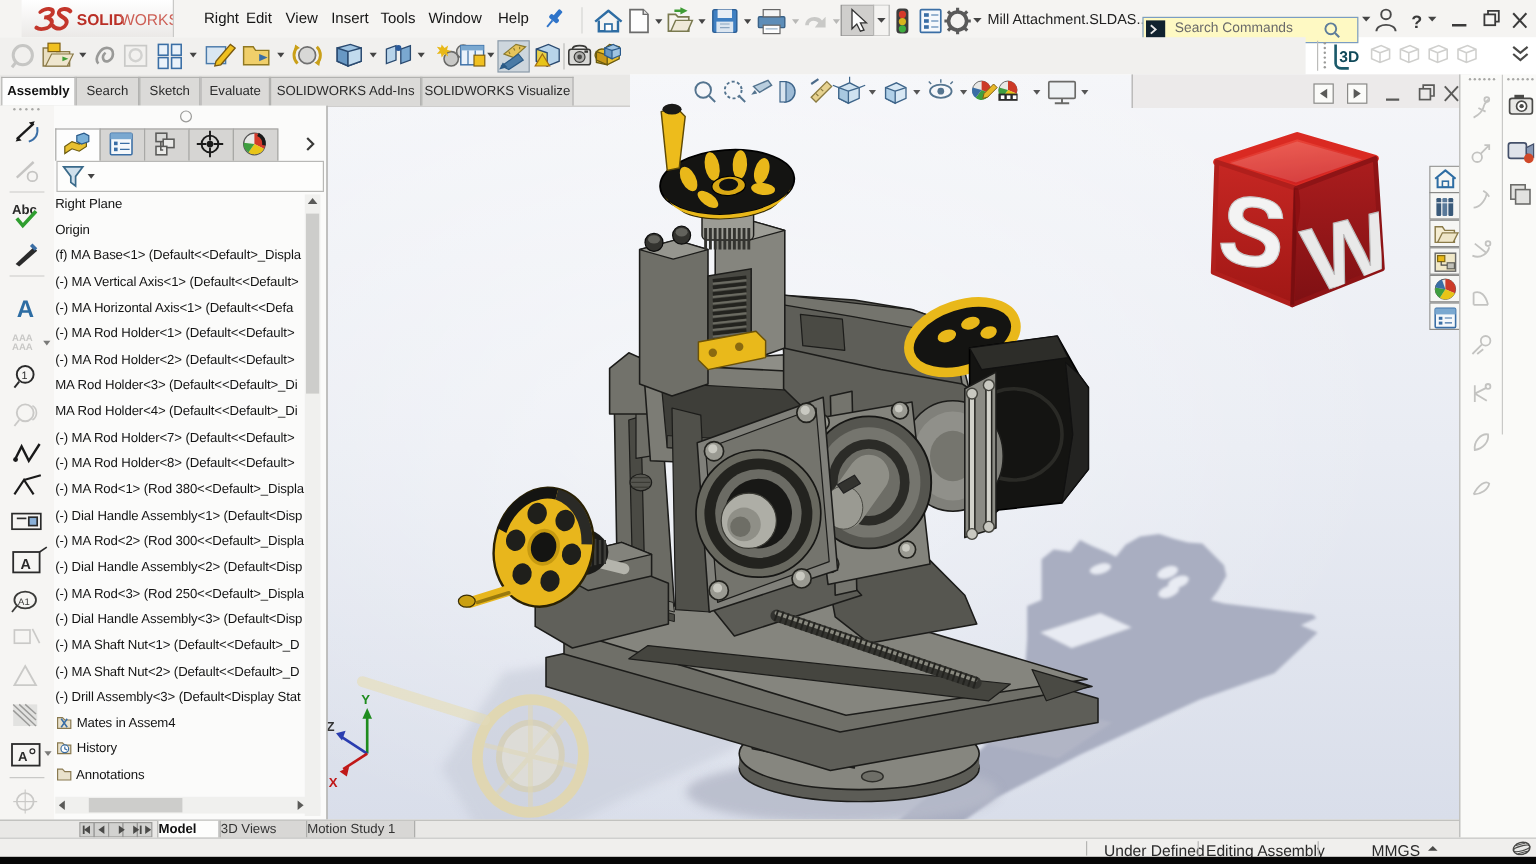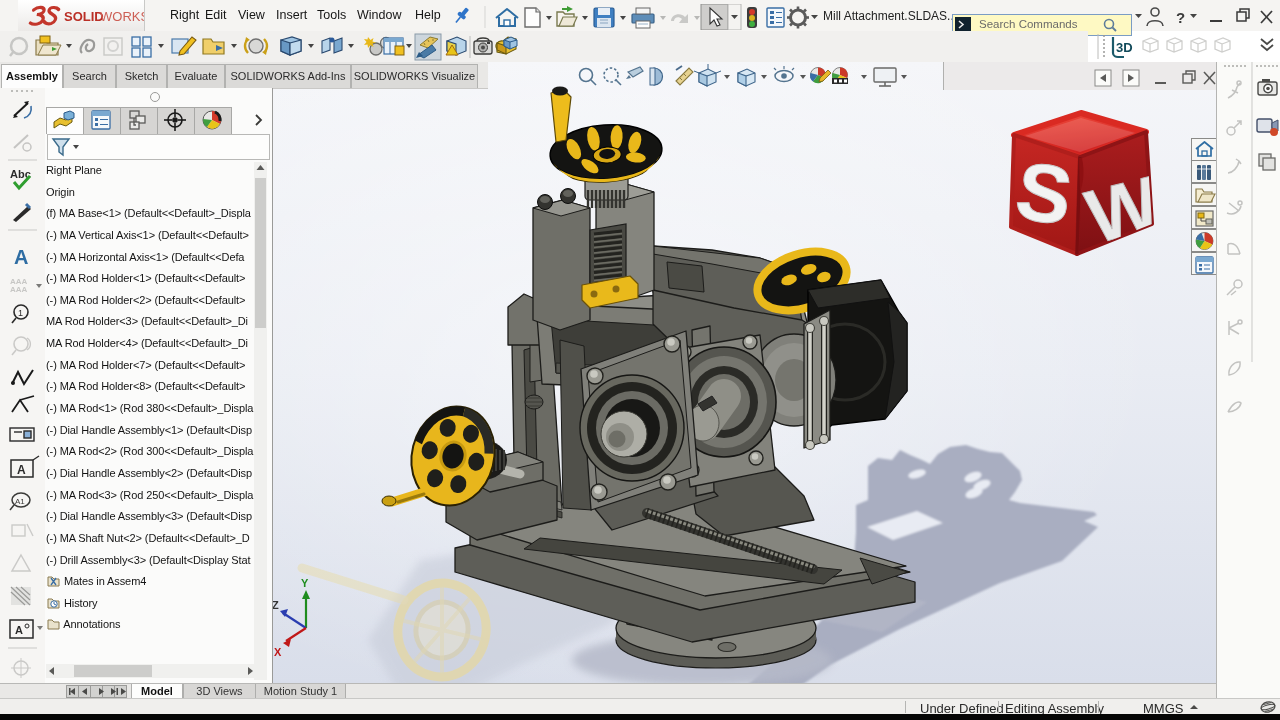--- a/index.html
+++ b/index.html
@@ -6,35 +6,35 @@
  font-family:"Liberation Sans",sans-serif;color:#1a1a1a}
 .abs{position:absolute}
 .txt{white-space:nowrap}
 
 #titlebar{left:0;top:0;width:1280px;height:31px;background:#f5f4f2}
 #logobox{left:18px;top:0;width:126px;height:31px;background:linear-gradient(#ffffff,#ebe9e7);border-right:1px solid #c9c9c7}
 .menu{top:8px;font-size:12.5px;color:#151515}
 
 #toolbar2{left:0;top:31px;width:1088px;height:31px;background:#f1f0ee}
 
-#tabrow{left:0;top:62px;width:488px;height:26px;background:#e9e8e6}
+#tabrow{left:0;top:62px;width:525px;height:26px;background:#e9e8e6}
 .tab{top:2px;height:23px;border:1px solid #b2b2b0;border-bottom:none;background:#dbdad8;font-size:11px;color:#2a2a2a;text-align:center;line-height:23px;white-space:nowrap;overflow:hidden}
 .tab.active{background:#fdfdfd;font-weight:bold;color:#111}
 #ctrlband{left:943px;top:62px;width:282px;height:28px;background:#eceaea;border-left:1px solid #b0b0ae}
 
 #leftstrip{left:0;top:88px;width:45px;height:595px;background:#f6f5f3}
 
 #tree{left:45px;top:88px;width:227px;height:595px;background:#fbfbfa;border-right:1px solid #9a9a98}
 .treetab{top:19px;width:36px;height:26px;border:1px solid #a8a8a6;background:#d6d5d3}
 .trow{font-size:11px;letter-spacing:-0.1px;color:#141414;white-space:nowrap;overflow:hidden;height:21.65px;line-height:21.65px}
 
 #taskpane{left:1216px;top:62px;width:64px;height:636px;background:#fafaf8;border-left:1px solid #b4b4b2;z-index:5}
 
 #botband{left:0;top:683px;width:1280px;height:15px;background:#e9e8e6;border-top:1px solid #b8b8b6}
-.btab{top:0px;height:14px;font-size:11px;text-align:center;line-height:14px;border:1px solid #aeaeac;border-top:none;background:#d8d7d5;color:#333}
+.btab{top:0px;height:14px;font-size:11px;text-align:left;line-height:14px;border:1px solid #aeaeac;border-top:none;background:#d8d7d5;color:#333}
 
 #statusbar{left:0;top:698px;width:1280px;height:16px;z-index:6;background:#f0efed;border-top:1px solid #c8c8c6;font-size:13px;color:#2a2a2a}
 #blackstrip{left:0;top:714px;width:1280px;height:6px;background:#060606;z-index:7}
 .sep{width:1px;background:#b5b5b3;top:700px;height:12px}
 </style></head>
 <body>
 <div id="app">
   <svg id="vpsvg" class="abs" style="left:272px;top:62px" width="944" height="621" viewBox="0 0 944 621">
     <defs>
       <linearGradient id="bg" x1="0" y1="0" x2="0" y2="1">
@@ -890,20 +890,21 @@
       <div class="trow">MA Rod Holder&lt;3&gt; (Default&lt;&lt;Default&gt;_Di</div>
       <div class="trow">MA Rod Holder&lt;4&gt; (Default&lt;&lt;Default&gt;_Di</div>
       <div class="trow">(-) MA Rod Holder&lt;7&gt; (Default&lt;&lt;Default&gt;</div>
       <div class="trow">(-) MA Rod Holder&lt;8&gt; (Default&lt;&lt;Default&gt;</div>
       <div class="trow">(-) MA Rod&lt;1&gt; (Rod 380&lt;&lt;Default&gt;_Displa</div>
       <div class="trow">(-) Dial Handle Assembly&lt;1&gt; (Default&lt;Disp</div>
       <div class="trow">(-) MA Rod&lt;2&gt; (Rod 300&lt;&lt;Default&gt;_Displa</div>
       <div class="trow">(-) Dial Handle Assembly&lt;2&gt; (Default&lt;Disp</div>
       <div class="trow">(-) MA Rod&lt;3&gt; (Rod 250&lt;&lt;Default&gt;_Displa</div>
       <div class="trow">(-) Dial Handle Assembly&lt;3&gt; (Default&lt;Disp</div>
+      <div class="trow">(-) MA Shaft Nut&lt;1&gt; (Default&lt;&lt;Default&gt;_D</div>
       <div class="trow">(-) MA Shaft Nut&lt;2&gt; (Default&lt;&lt;Default&gt;_D</div>
       <div class="trow">(-) Drill Assembly&lt;3&gt; (Default&lt;Display Stat</div>
       <div class="trow"><svg width="15" height="14" style="vertical-align:-3px">
             <path d="M2 3 L2 12 L13 12 L13 5 L8 5 L6 3 Z" fill="#e9e2cc" stroke="#8a7a50"></path>
             <path d="M5 4 l5 7 M10 4 l-5 7" stroke="#3a6ea5" stroke-width="1.3"></path>
           </svg> Mates in Assem4</div>
       <div class="trow"><svg width="15" height="14" style="vertical-align:-3px">
             <path d="M2 3 L2 12 L13 12 L13 5 L8 5 L6 3 Z" fill="#e9e2cc" stroke="#8a7a50"></path>
             <circle cx="8" cy="8" r="3.2" fill="#fff" stroke="#3a6ea5"></circle>
             <path d="M8 6 L8 8 L10 9" stroke="#3a6ea5" fill="none"></path>

